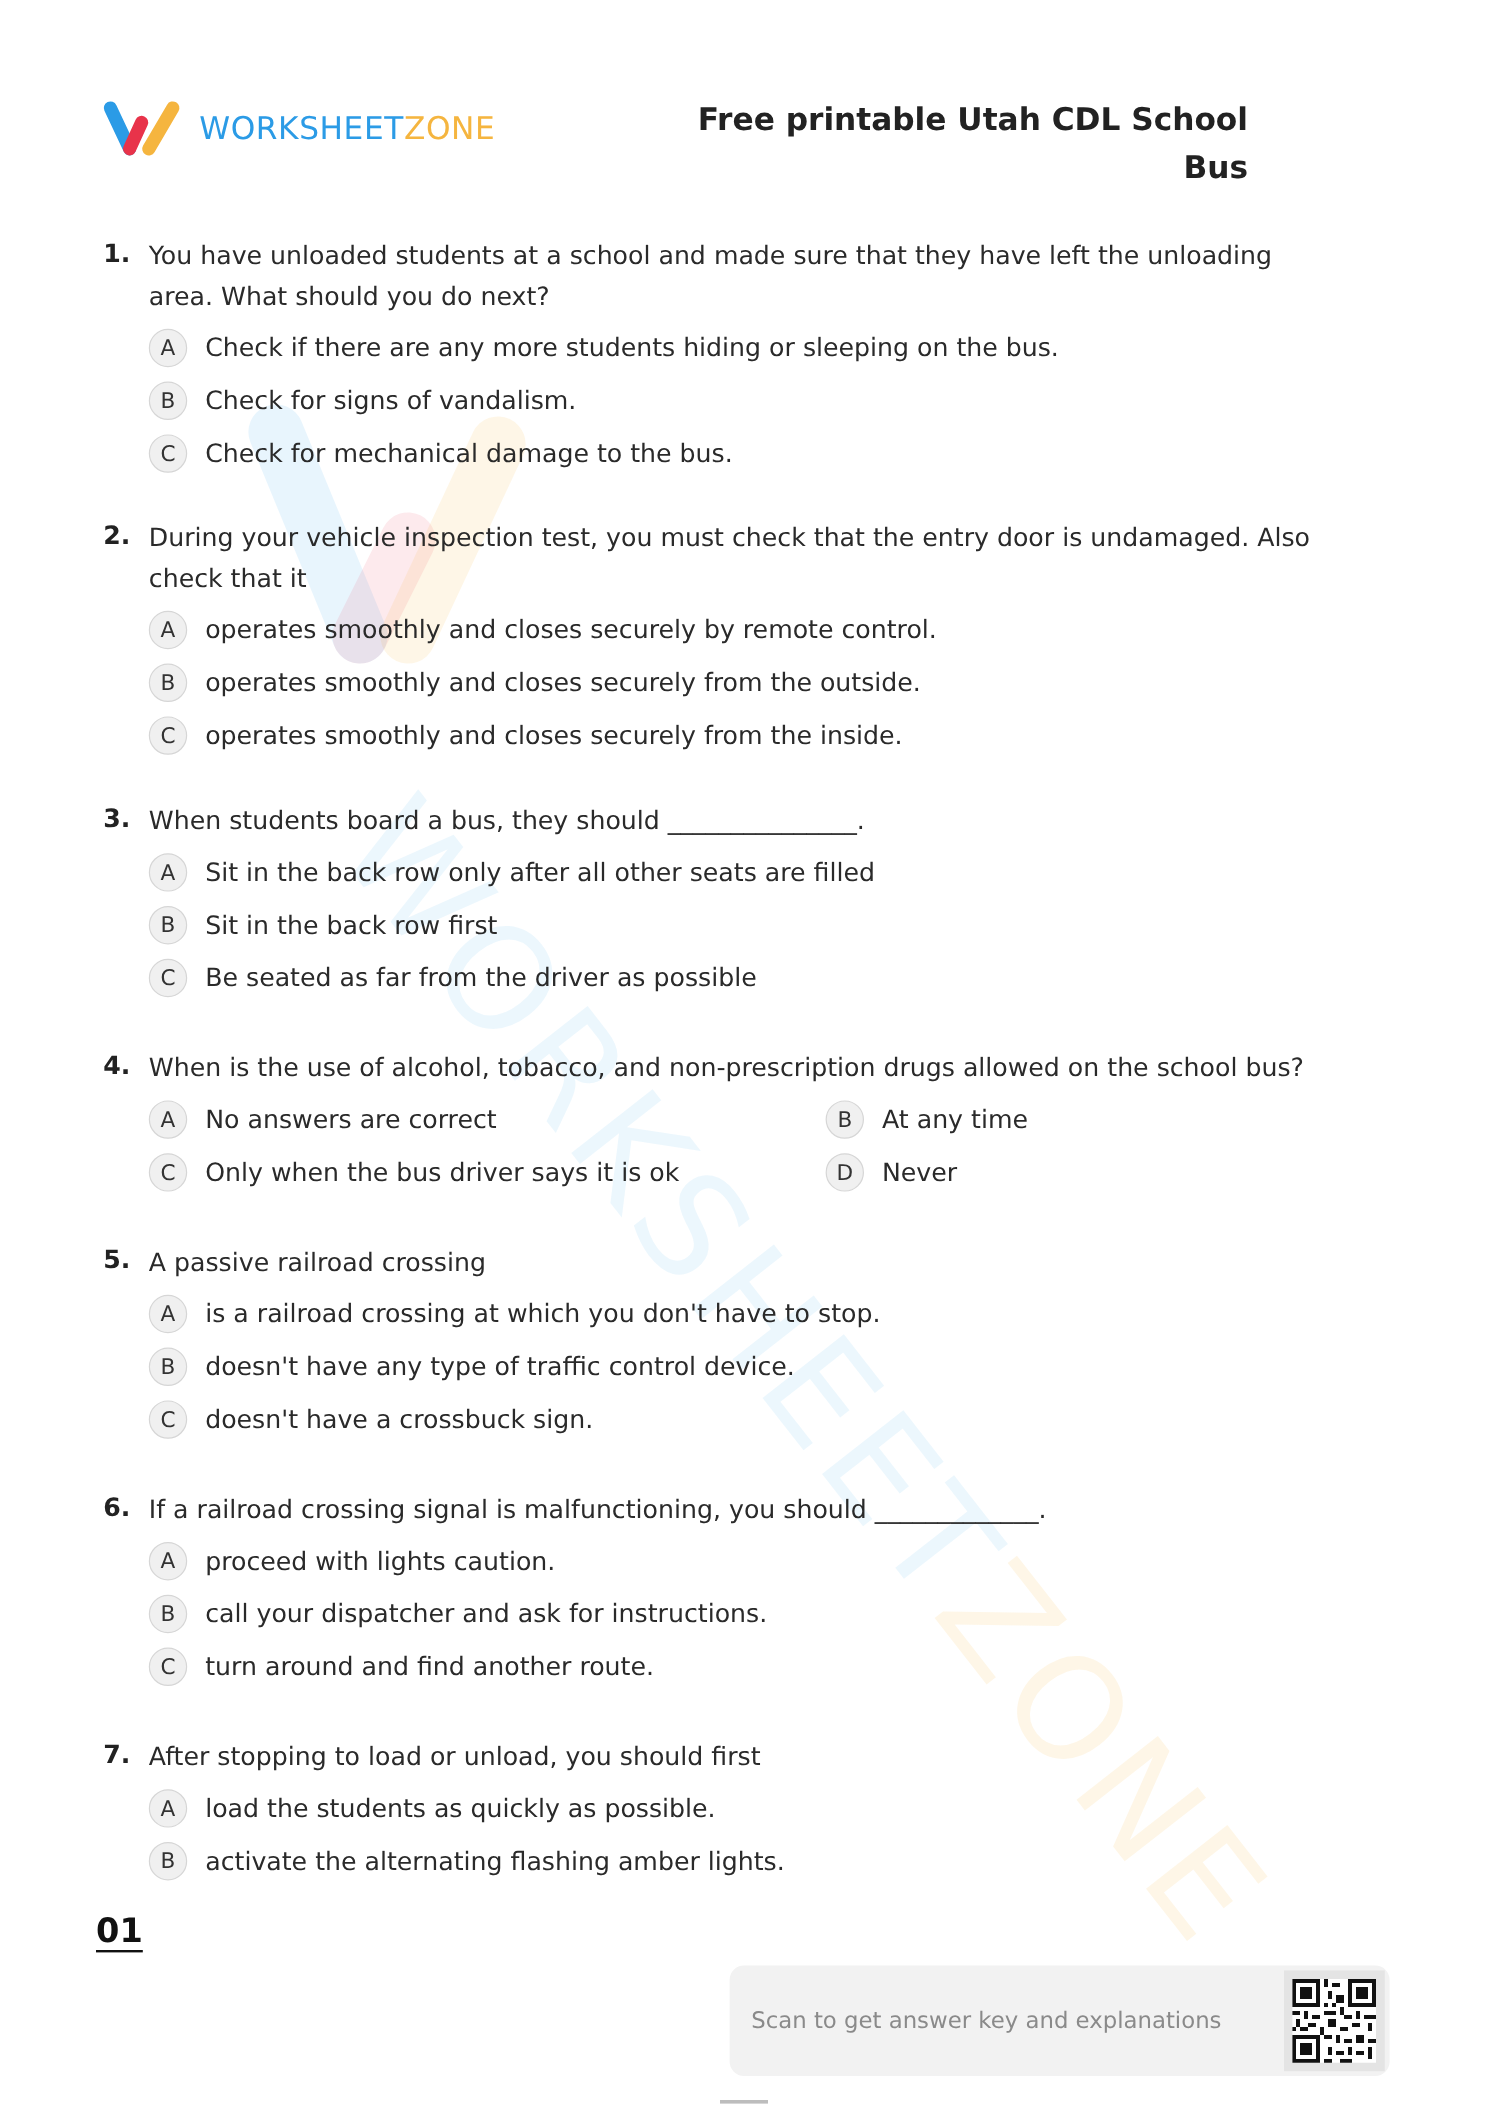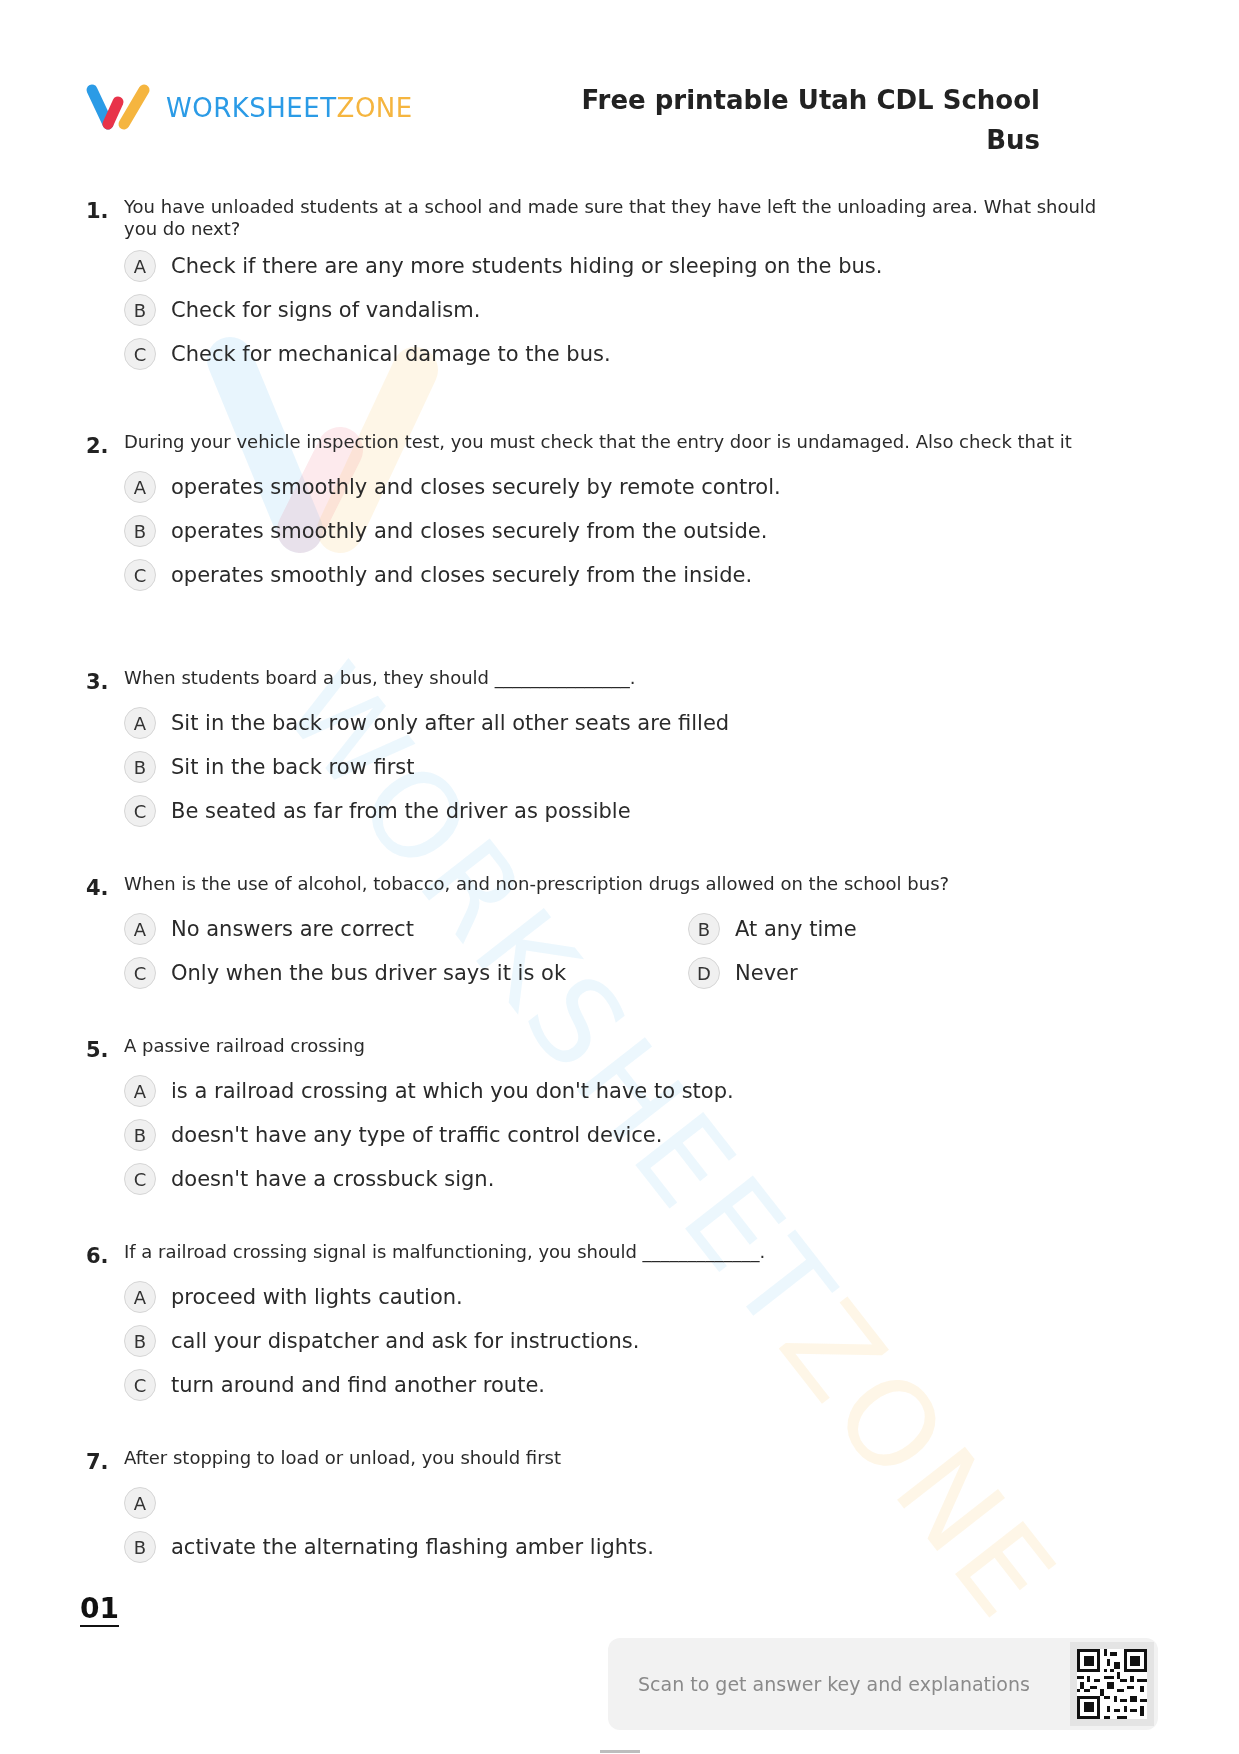--- a/index.html
+++ b/index.html
@@ -26,41 +26,41 @@
     .logo-text .lt2 { color: #f5b53f; }
     .title {
       position: absolute; left: 560px; top: 80px; width: 480px; text-align: right;
       font-family: "DejaVu Sans", sans-serif; font-weight: 700; font-size: 26px; line-height: 40px; color: #222;
     }
 
     .content { position: absolute; left: 0; top: 0; width: 1239px; z-index: 1; }
     .question { position: absolute; left: 86px; width: 1070px; }
     .q-row { display: flex; align-items: flex-start; }
     .q-num { width: 38px; font-family: "DejaVu Sans", sans-serif; font-weight: 700; font-size: 21px; line-height: 30px; color: #222; }
-    .q-text { flex: 1; font-family: "DejaVu Sans", sans-serif; font-size: 18px; line-height: 22px; color: #2a2a2a; }
+    .q-text { flex: 1; font-family: "DejaVu Sans", sans-serif; font-size: 21px; line-height: 34px; color: #2a2a2a; }
     .options { margin-top: 10px; padding-left: 38px; }
     .options.grid { display: grid; grid-template-columns: 564px 1fr; row-gap: 12px; }
     .option { display: flex; align-items: center; height: 32px; margin-bottom: 12px; }
     .options.grid .option { margin-bottom: 0; }
     .opt-letter {
       width: 32px; height: 32px; border-radius: 50%; background: #f0f0f0; border: 1px solid #d6d6d6;
       display: flex; align-items: center; justify-content: center;
       font-family: "DejaVu Sans", sans-serif; font-size: 18px; color: #333; flex: none;
     }
     .opt-text { margin-left: 15px; font-family: "DejaVu Sans", sans-serif; font-size: 21px; color: #2a2a2a; white-space: nowrap; text-align: right; }
 
     .footer-page {
       position: absolute; left: 80px; top: 1594px; font-family: "DejaVu Sans", sans-serif; font-weight: 700;
       font-size: 28px; color: #111; border-bottom: 2px solid #111; line-height: 30px; padding-bottom: 1px; z-index: 1;
     }
     .scan-box {
       position: absolute; left: 608px; top: 1638px; width: 550px; height: 92px; background: #f2f2f2;
       border-radius: 12px; display: flex; align-items: center; z-index: 1;
     }
-    .scan-text { margin-left: 30px; font-family: "DejaVu Sans", sans-serif; font-size: 19px; color: #8a8a8a; white-space: nowrap; }
+    .scan-text { margin-left: 18px; font-family: "DejaVu Sans", sans-serif; font-size: 19px; color: #8a8a8a; white-space: nowrap; }
     .qr {
       position: absolute; right: 4px; top: 4px; width: 84px; height: 84px; background: #e4e4e4;
       display: flex; align-items: center; justify-content: center;
     }
     .bottom-mark { position: absolute; left: 600px; top: 1750px; width: 40px; height: 3px; background: #bdbdbd; z-index: 1; }
   </style>
 </head>
 <body>
 
 <div class="watermark">
@@ -219,20 +219,21 @@
   </div>
 
   <div class="question" style="top:1447px">
     <div class="q-row">
       <span class="q-num">7.</span>
       <span class="q-text">After stopping to load or unload, you should first</span>
     </div>
     <div class="options">
       <div class="option">
           <span class="opt-letter">A</span>
+          <span class="opt-text">load the students as quickly as possible.</span>
         </div>
       <div class="option">
           <span class="opt-letter">B</span>
           <span class="opt-text">activate the alternating flashing amber lights.</span>
         </div>
     </div>
   </div>
 </div>
 
 <div class="footer-page">01</div>

